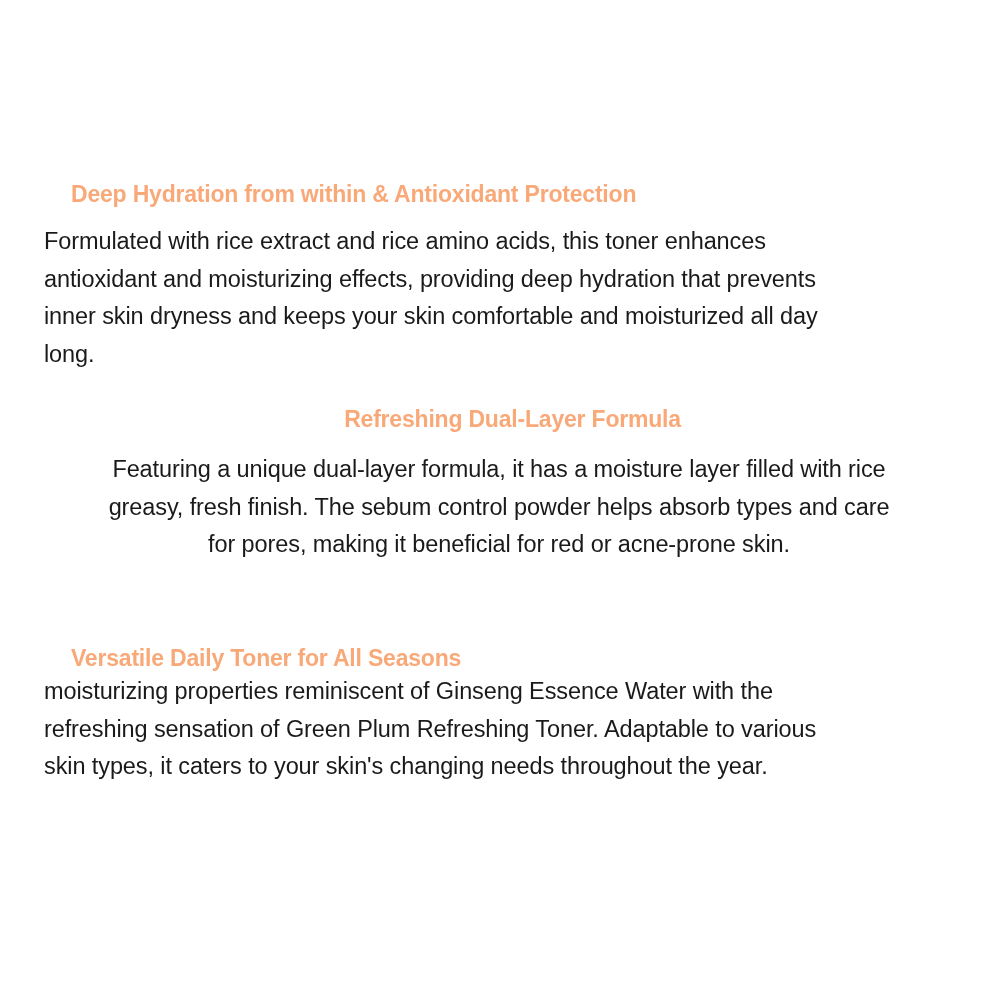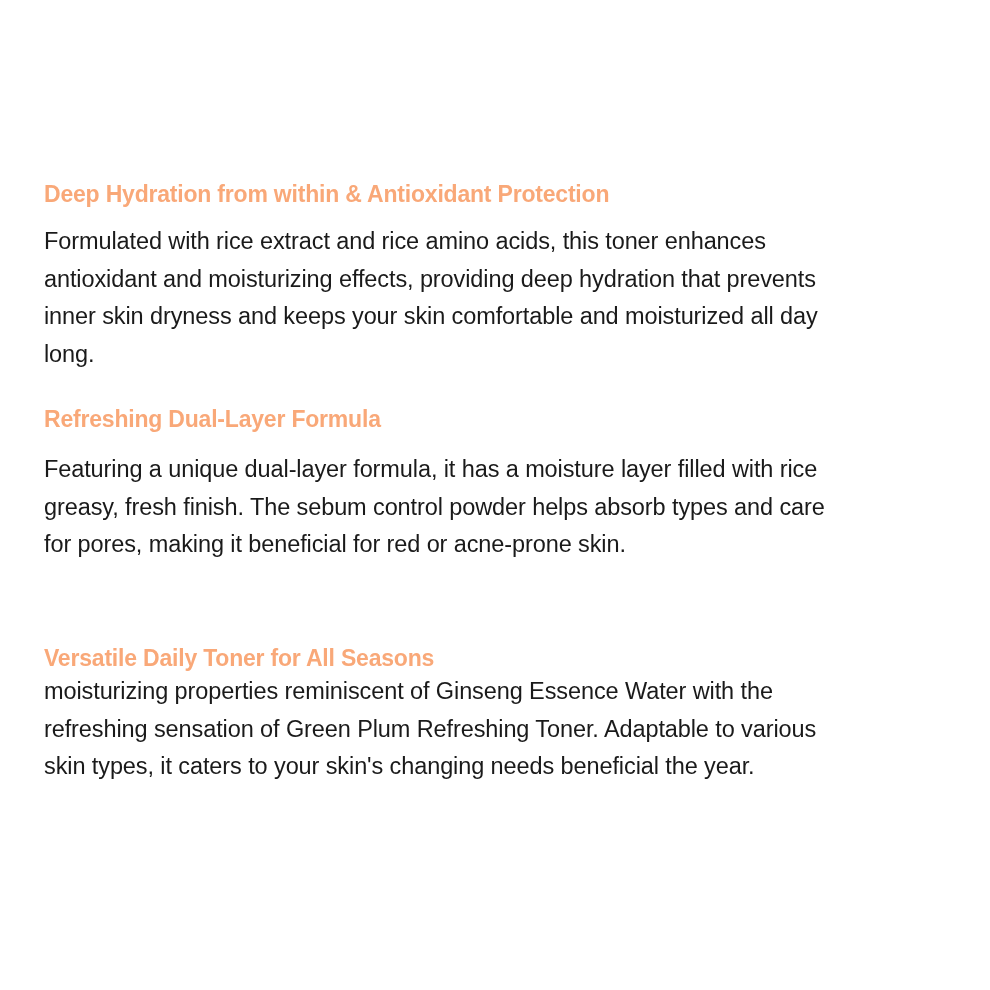--- a/index.html
+++ b/index.html
@@ -7,20 +7,21 @@
     .section { position: absolute; left: 44px; width: 910px; }
     .heading {
       font-family: "Liberation Sans", sans-serif;
       font-weight: bold;
       font-size: 23px;
       color: #f9a878;
       line-height: 30px;
       height: 30px;
       white-space: nowrap;
       letter-spacing: -0.2px;
+      margin-left: 27px;
     }
     .line {
       font-family: "Liberation Sans", sans-serif;
       font-size: 23.5px;
       color: #1a1a1a;
       line-height: 37.5px;
       height: 37.5px;
       white-space: nowrap;
       letter-spacing: -0.1px;
     }
@@ -29,25 +30,25 @@
 <body>
 
 <div class="section" style="top:179px;">
   <div class="heading">Deep Hydration from within &amp; Antioxidant Protection</div>
   <div class="line" style="margin-top:14px;">Formulated with rice extract and rice amino acids, this toner enhances</div>
   <div class="line">antioxidant and moisturizing effects, providing deep hydration that prevents</div>
   <div class="line">inner skin dryness and keeps your skin comfortable and moisturized all day</div>
   <div class="line">long.</div>
 </div>
 
-<div class="section" style="top:404px;">
+<div class="section" style="top:404px;text-align:center;">
   <div class="heading">Refreshing Dual-Layer Formula</div>
   <div class="line" style="margin-top:17px;">Featuring a unique dual-layer formula, it has a moisture layer filled with rice</div>
   <div class="line">greasy, fresh finish. The sebum control powder helps absorb types and care</div>
   <div class="line">for pores, making it beneficial for red or acne-prone skin.</div>
 </div>
 
 <div class="section" style="top:643px;">
   <div class="heading">Versatile Daily Toner for All Seasons</div>
   <div class="line">moisturizing properties reminiscent of Ginseng Essence Water with the</div>
   <div class="line">refreshing sensation of Green Plum Refreshing Toner. Adaptable to various</div>
-  <div class="line">skin types, it caters to your skin's changing needs beneficial the year.</div>
+  <div class="line">skin types, it caters to your skin's changing needs throughout the year.</div>
 </div>
 
 </body></html>

